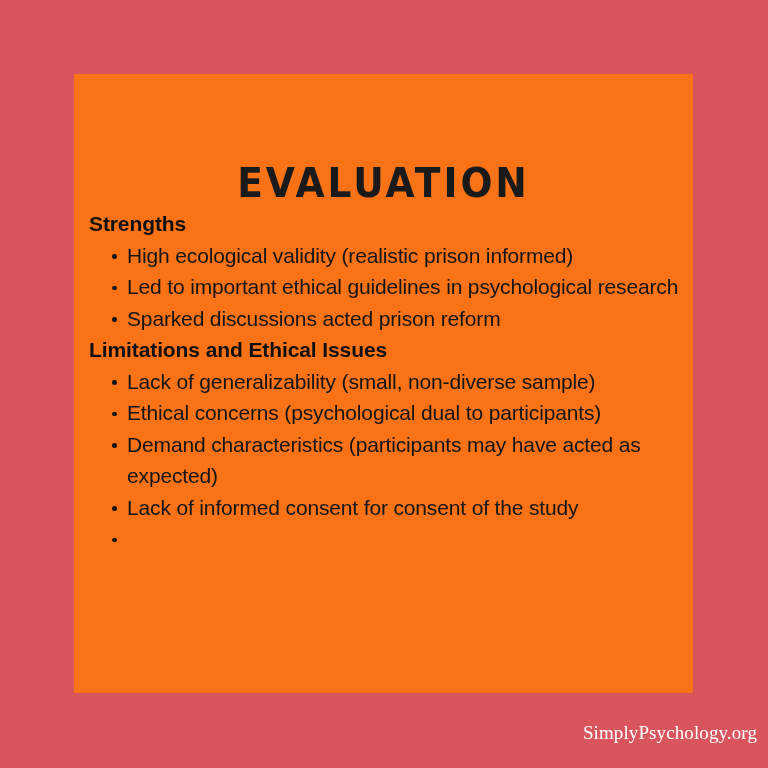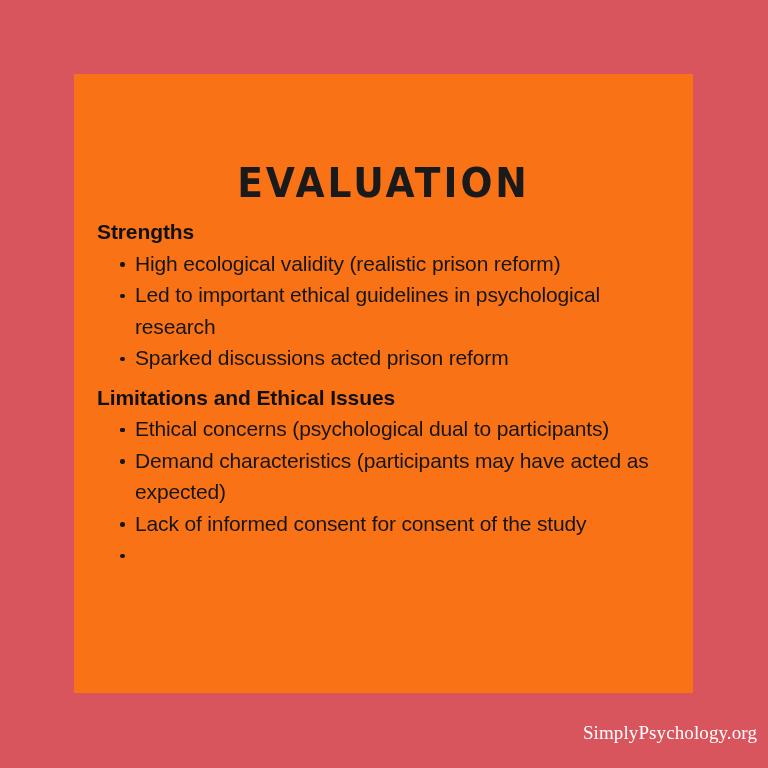--- a/index.html
+++ b/index.html
@@ -56,21 +56,21 @@
 
   
   #content {
     position: absolute;
     left: 15px;
     top: 134px;
     width: 592px;
     color: #151515;
   }
 
-  .section { margin: 8px; }
+  .section { margin: 0; }
 
   .section-heading {
     font-size: 21px;
     font-weight: 700;
     line-height: 31.5px;
     color: #101010;
     margin: 0;
     padding: 0 0 0 0;
     letter-spacing: -0.1px;
   }
@@ -122,29 +122,29 @@
 
   <div id="card">
 
     <h1 id="title">Evaluation</h1>
 
     <div id="content">
 
     <div class="section">
           <div class="section-heading">Strengths</div>
           <ul class="bullets">
-            <li><span class="dot"></span><span>High ecological validity (realistic prison reform)</span></li>
+            <li><span class="dot"></span><span>High ecological validity (realistic prison informed)</span></li>
             <li><span class="dot"></span><span>Led to important ethical guidelines in psychological research</span></li>
             <li><span class="dot"></span><span>Sparked discussions acted prison reform</span></li>
           </ul>
         </div>
         <div class="section">
           <div class="section-heading">Limitations and Ethical Issues</div>
           <ul class="bullets">
-            <li><span class="dot"></span></li>
+            <li><span class="dot"></span><span>Lack of generalizability (small, non-diverse sample)</span></li>
             <li><span class="dot"></span><span>Ethical concerns (psychological dual to participants)</span></li>
             <li><span class="dot"></span><span>Demand characteristics (participants may have acted as expected)</span></li>
             <li><span class="dot"></span><span>Lack of informed consent for consent of the study</span></li>
             <li><span class="dot"></span></li>
           </ul>
         </div>
       </div>
 
   </div>
 

